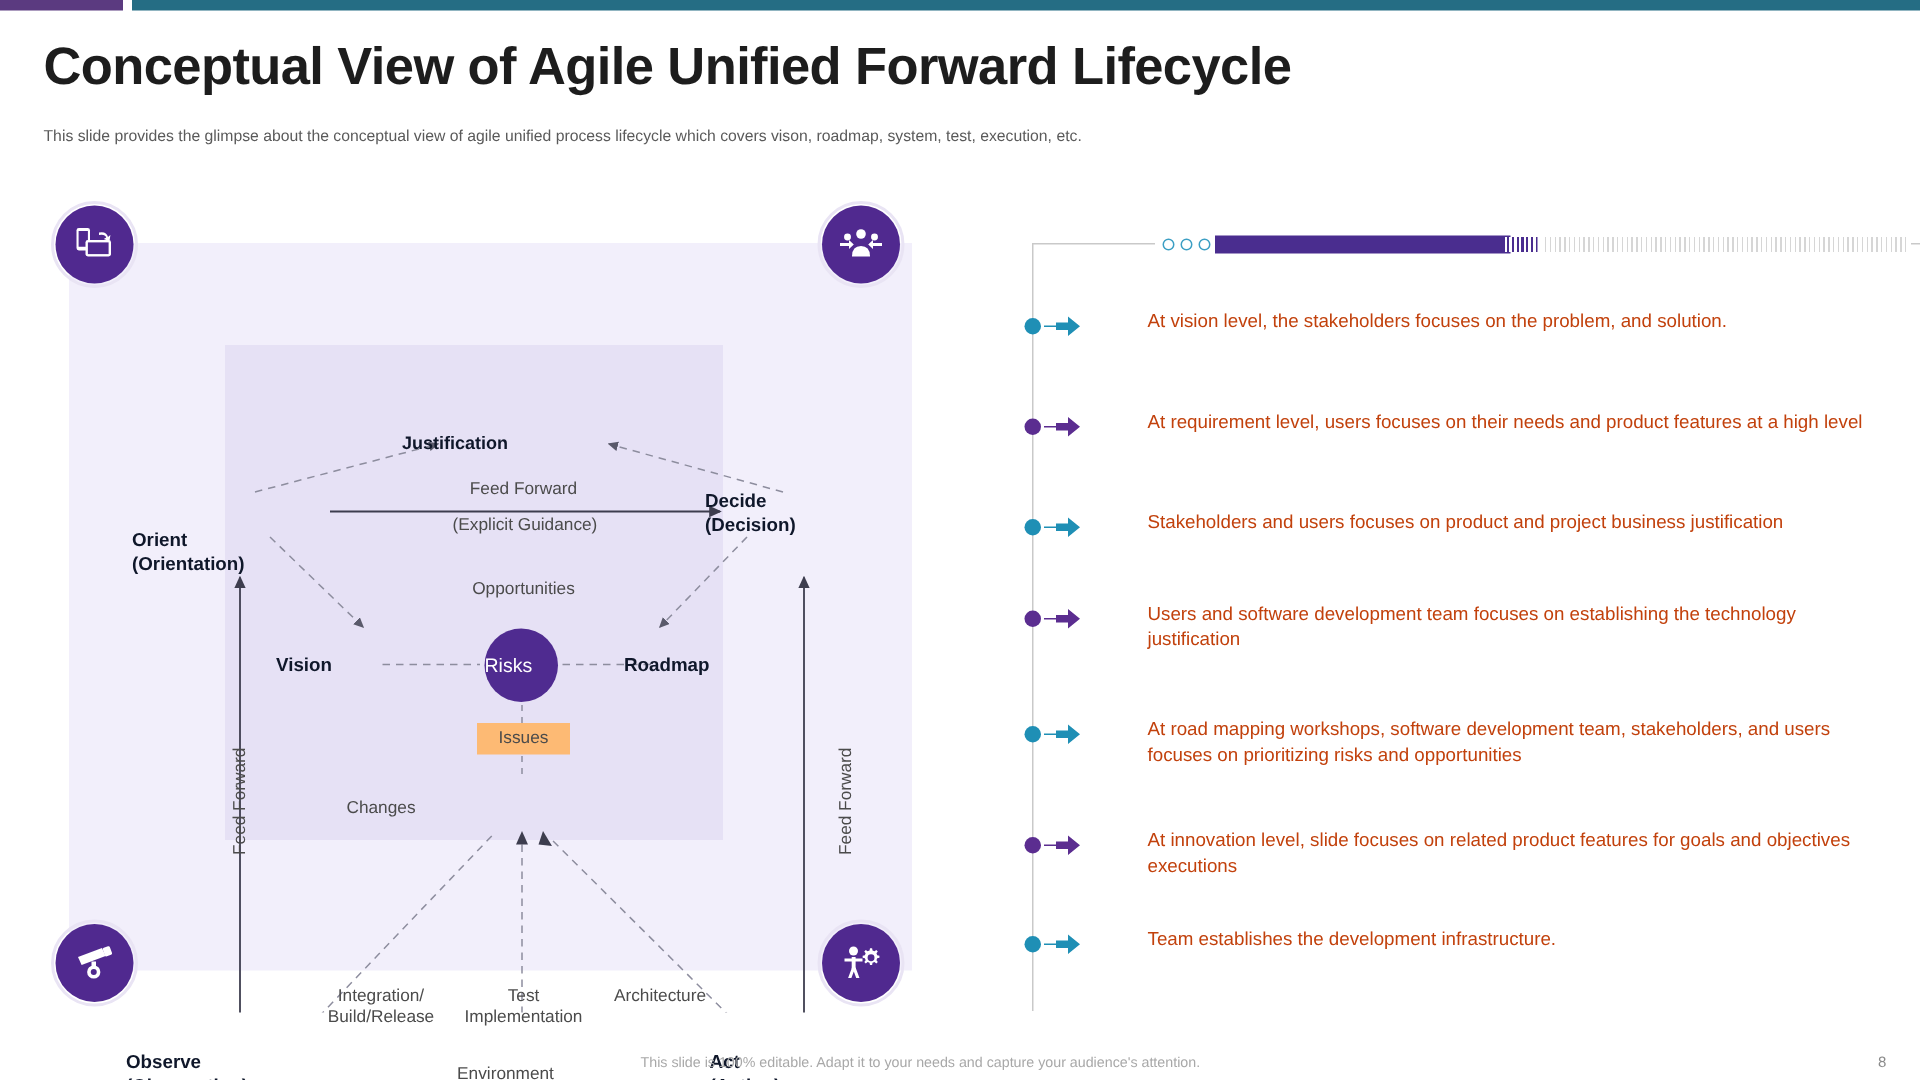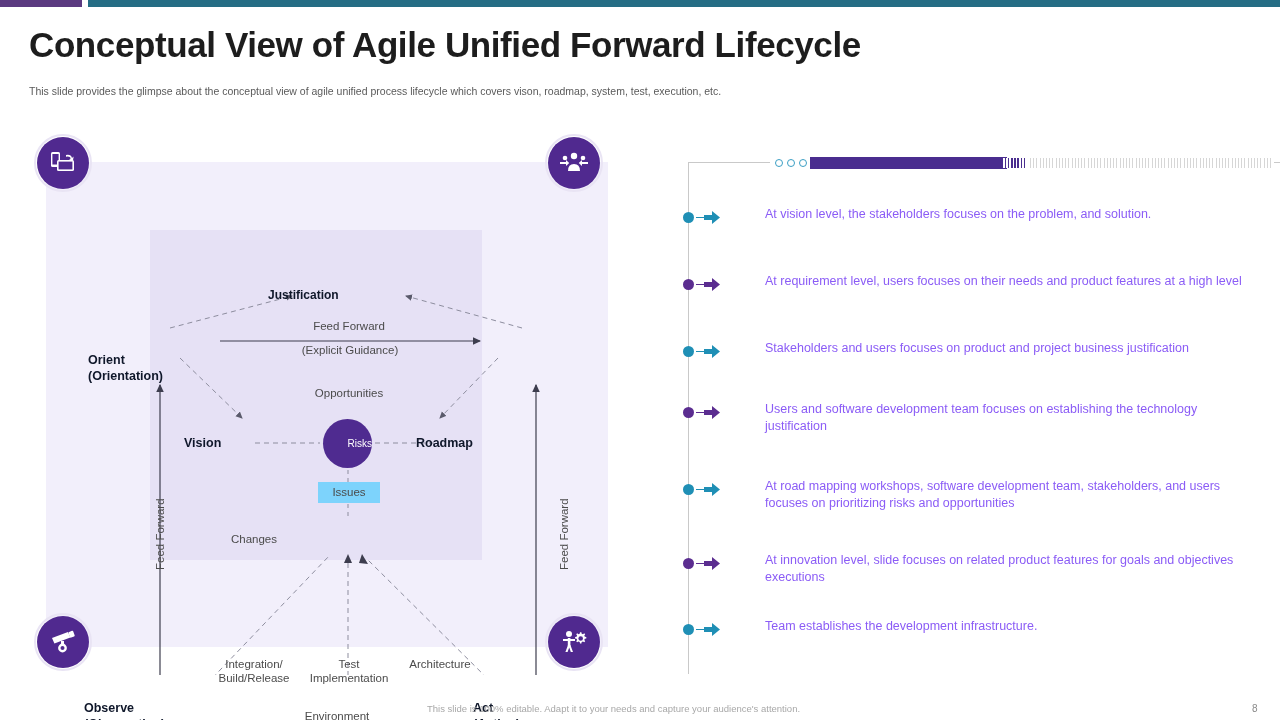--- a/index.html
+++ b/index.html
@@ -82,29 +82,29 @@
   #t-opportunities   { left:244px; top:256px; width:150px; }
   #t-changes         { left:174px; top:402px; width:100px; }
   #t-integration     { left:164px; top:527px; width:120px;text-align:center; }
   #t-test            { left:258px; top:527px; width:122px; }
   #t-architecture    { left:356px; top:527px; width:108px; }
   #t-environment     { left:242px; top:579px; width:130px; }
 
   
   #t-issues {
     position:absolute; left:288px; top:352px; width:62px; height:21px;
-    background:#7dd3fc; color:#4b4b4b; font-size:11.5px; line-height:21px;
+    background:#fdba74; color:#4b4b4b; font-size:11.5px; line-height:21px;
     text-align:center;
   }
 
   
   #n-risks {
     position:absolute; left:293px; top:289px; width:49px; height:49px;
     border-radius:50%; background:#4f2b90; color:#ffffff;
-    font-size:10px; line-height:49px; text-align:right;
+    font-size:13px; line-height:49px; text-align:left;
   }
 
   
   .vlabel {
     position:absolute; color:#4b4b4b; font-size:11.5px; white-space:nowrap;
     transform-origin:0 0;
   }
   #v-left  { left:124px; top:440px; transform:rotate(-90deg); }
   #v-right { left:528px; top:440px; transform:rotate(-90deg); }
 
@@ -151,21 +151,21 @@
   .li { position:absolute; left:0; width:600px; }
   .li .bullet {
     position:absolute; left:13px; top:0; width:11px; height:11px; border-radius:50%;
   }
   .li .connector {
     position:absolute; left:26px; top:5px; width:11px; height:1.4px;
   }
   .li .arrow { position:absolute; left:34px; top:-2px; }
   .li .txt {
     position:absolute; left:95px; top:-6px; width:490px;
-    font-size:12.5px; line-height:16.5px; color:#8b5cf6;
+    font-size:12.5px; line-height:16.5px; color:#c2410c;
   }
 
   
   #footer-note {
     position:absolute; left:427px; top:703px; width:560px;
     font-size:9.5px; color:#a8a8a8;
   }
   #page-num {
     position:absolute; left:1252px; top:703px; width:20px;
     font-size:10px; color:#8a8a8a; text-align:left;
@@ -287,20 +287,24 @@
     </div>
   </div>
 
   <div class="node" id="n-justification">Justification</div>
 
   <div class="node" id="n-orient">
     <div>Orient</div>
     <div>(Orientation)</div>
   </div>
 
+  <div class="node" id="n-decide">
+    <div>Decide</div>
+    <div>(Decision)</div>
+  </div>
 
   <div class="node" id="n-vision">Vision</div>
   <div class="node" id="n-roadmap">Roadmap</div>
 
   <div id="n-risks">Risks</div>
   <div id="t-issues">Issues</div>
 
 
   <div class="node" id="n-observe">
     <div>Observe</div>

